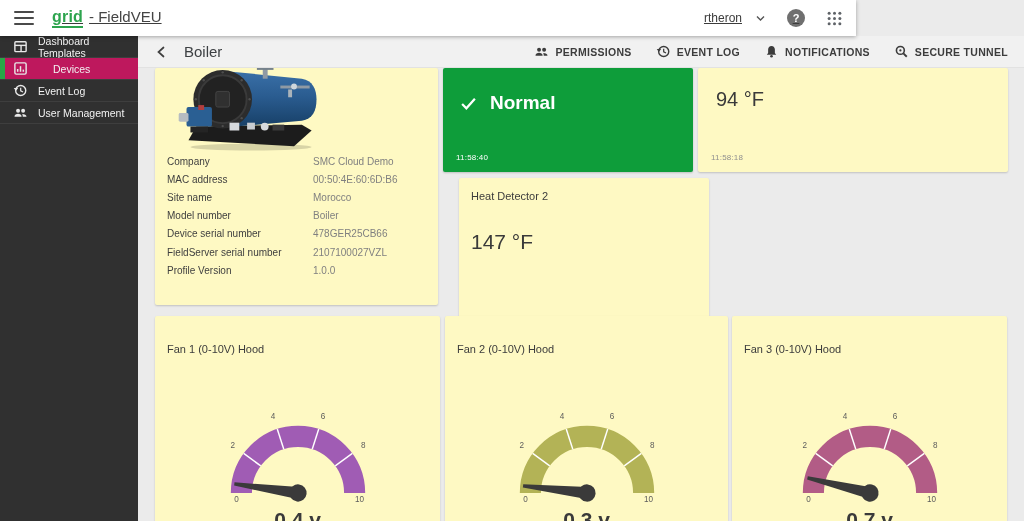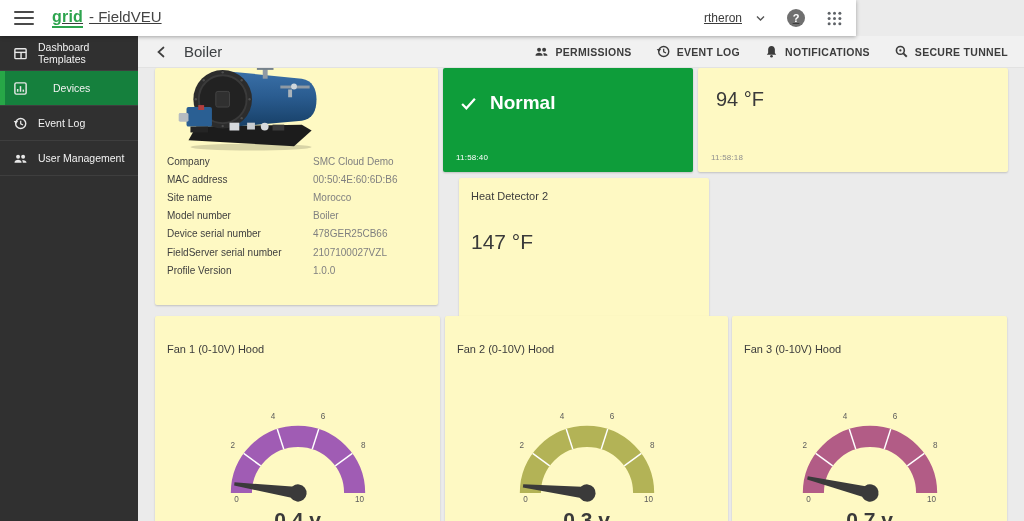--- a/index.html
+++ b/index.html
@@ -15,24 +15,24 @@
   .logo .brand { color:#2da44e; font-weight:bold; border-bottom:2px solid #2da44e; padding-bottom:0px; letter-spacing:.2px; }
   .logo .suffix { color:#454545; font-size:15px; }
   .topbar-right { margin-left:auto; display:flex; align-items:center; gap:22px; }
   .user-menu { display:flex; align-items:center; gap:14px; font-size:12px; color:#3c3c3c; cursor:pointer; }
   .help-btn { width:18px; height:18px; border-radius:50%; background:#6f6f6f; color:#fff; font-size:11px; font-weight:bold;
               display:flex; align-items:center; justify-content:center; cursor:pointer; }
   .apps-btn { cursor:pointer; display:flex; }
 
   
   .sidebar { position:absolute; top:36px; left:0; bottom:0; width:138px; background:#303030; z-index:30; }
-  .side-item { height:35px; display:flex; align-items:center; gap:10px; padding-left:13px;
+  .side-item { height:22px; display:flex; align-items:center; gap:10px; padding-left:13px;
                border-bottom:1px solid #3e3e3e; color:#f2f2f2; font-size:10.5px; cursor:pointer; position:relative; }
   .side-item svg { flex:0 0 15px; color:#e8e8e8; }
-  .side-item.active { background:#15803d;gap:25px; }
+  .side-item.active { background:#be185d;gap:25px; }
   .side-item.active .accent { position:absolute; left:0; top:0; bottom:0; width:5px; background:#27a747; }
 
   
   .content { position:absolute; left:138px; top:36px; right:0; bottom:0; }
   .page-header { height:32px; background:#f1f1f1; display:flex; align-items:center; padding:0 16px; border-bottom:1px solid #e2e2e2; }
   .back-btn { display:flex; align-items:center; cursor:pointer; margin-right:14px; }
   .page-title { font-size:15px; color:#3d4043; }
   .header-actions { margin-left:auto; display:flex; gap:24px; }
   .action-btn { display:flex; align-items:center; gap:6px; font-size:10.5px; font-weight:bold; letter-spacing:.3px;
                 color:#3c3c3c; cursor:pointer; white-space:nowrap; }

